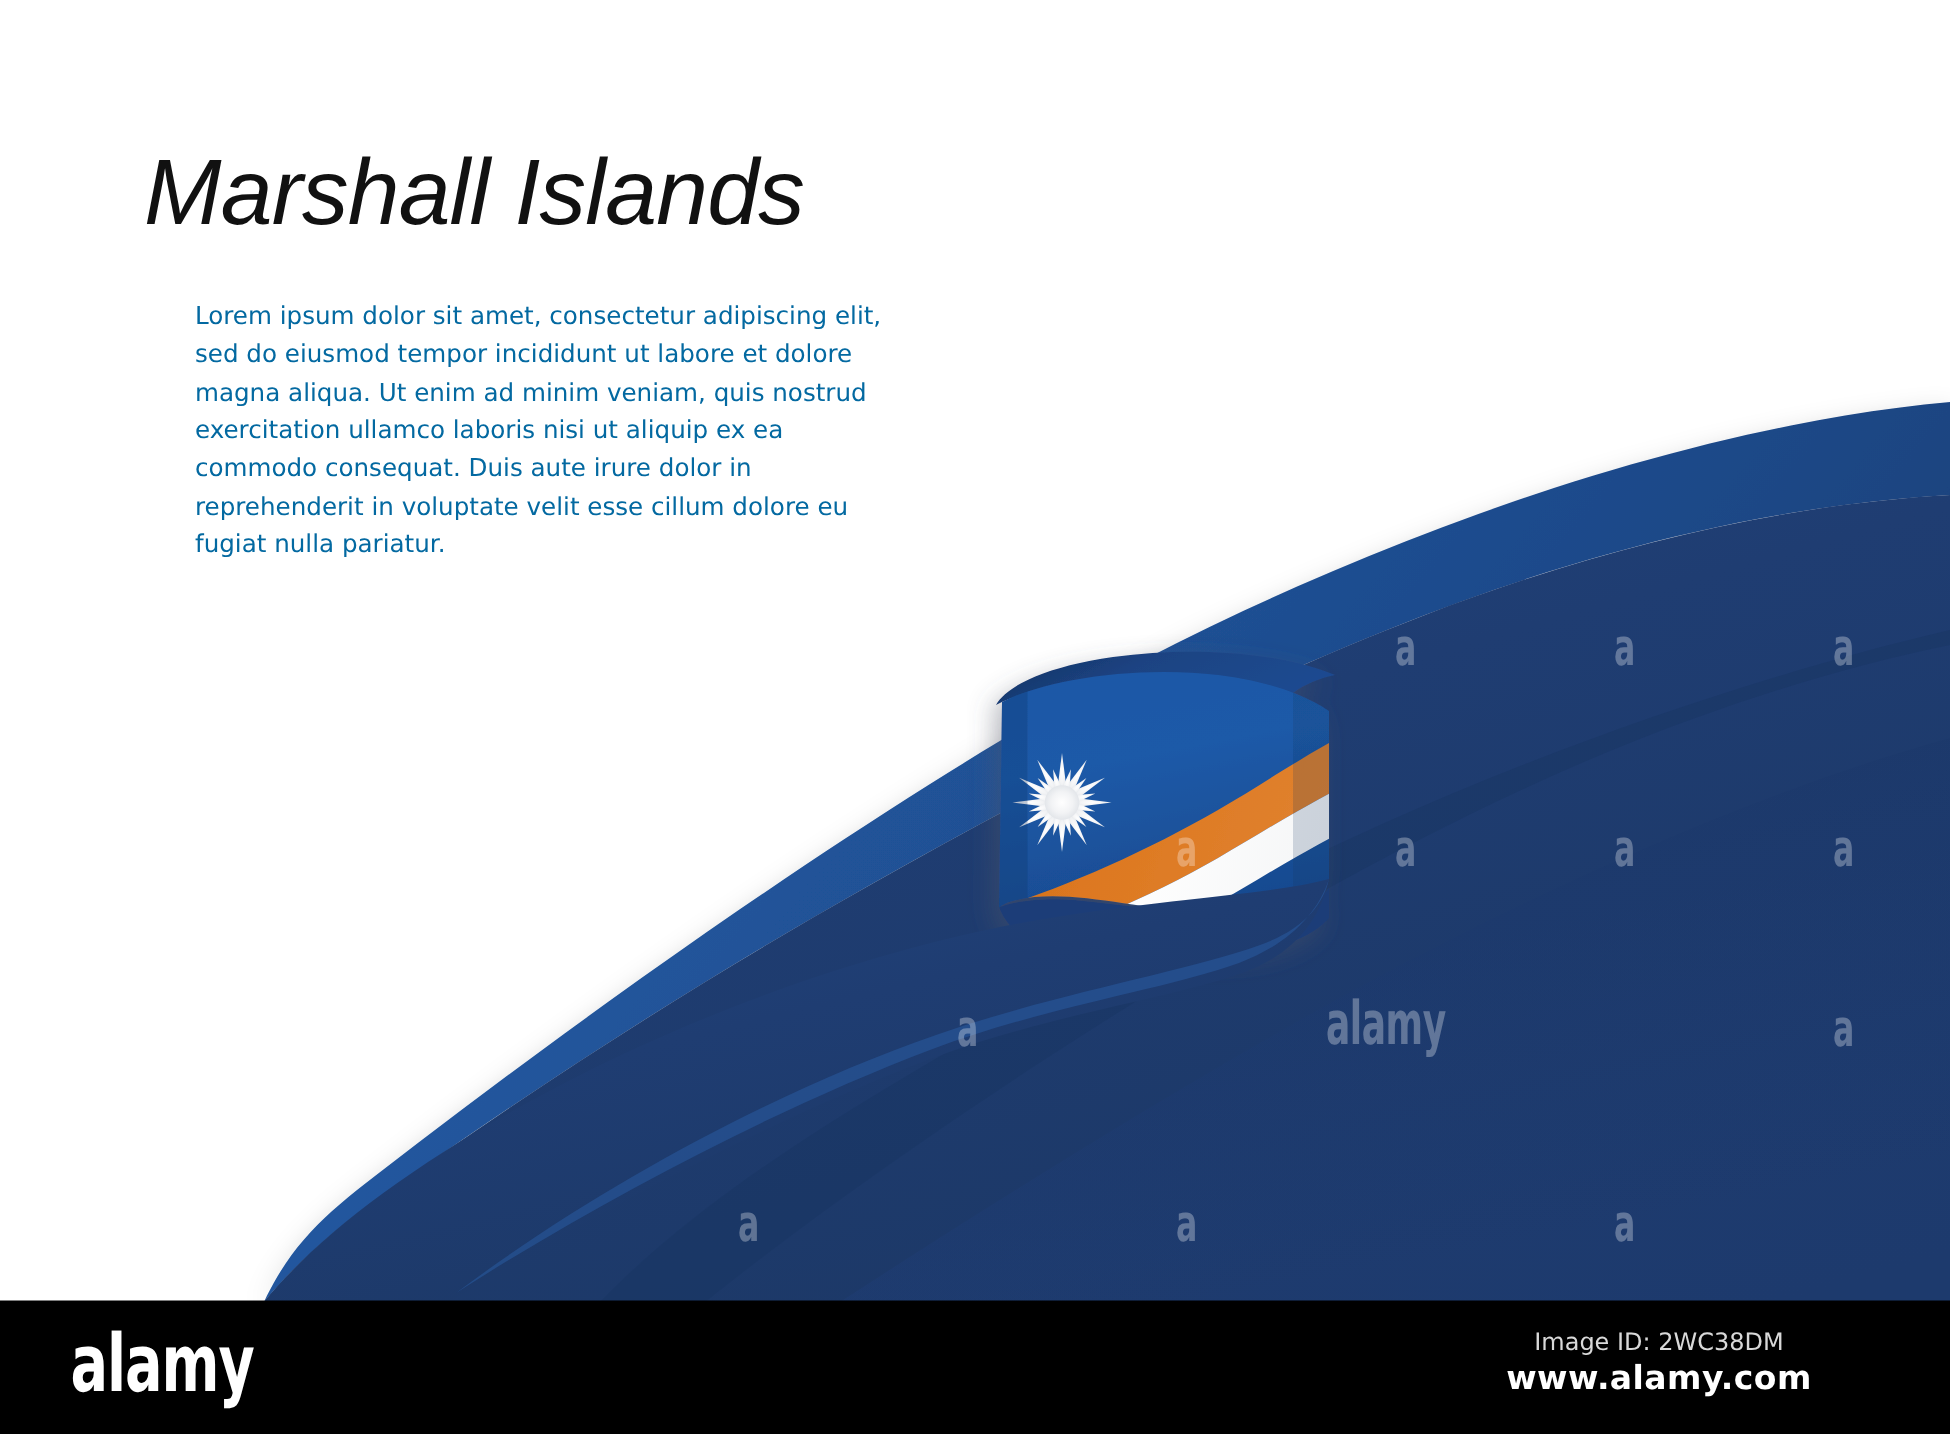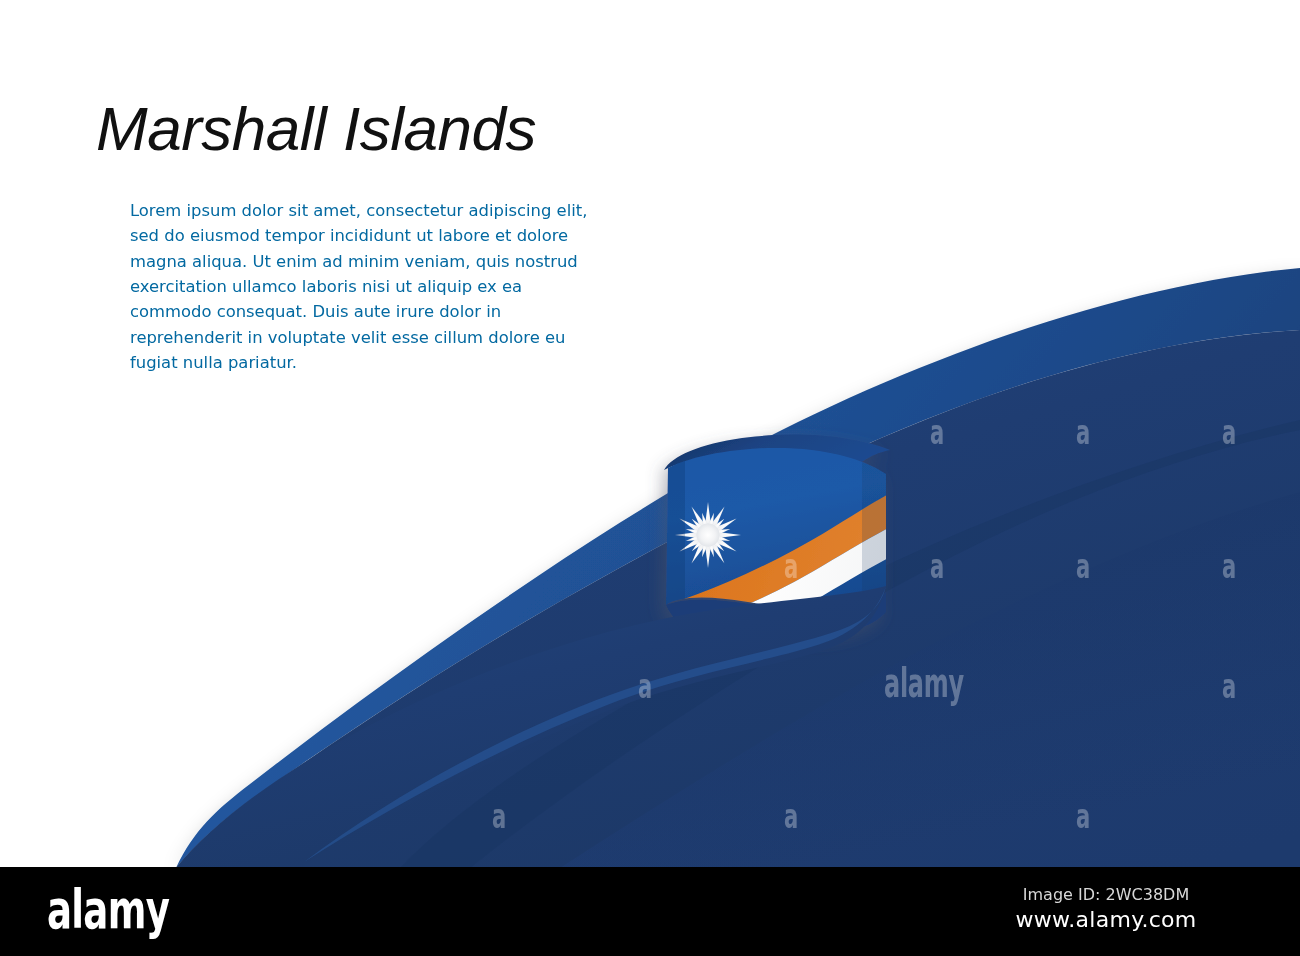--- a/index.html
+++ b/index.html
@@ -115,21 +115,21 @@
     width: 300px;
   }
   #image-id {
     font-family: "DejaVu Sans", sans-serif;
     font-size: 16px;
     color: #d8d8d8;
     line-height: 1.35;
   }
   #footer-url {
     font-family: "DejaVu Sans", sans-serif;
-    font-weight: 400;
+    font-weight: 700;
     font-size: 22px;
     color: #ffffff;
     line-height: 1.3;
     letter-spacing: 0.3px;
   }
 </style>
 </head>
 <body>
 
 <div id="stage">

